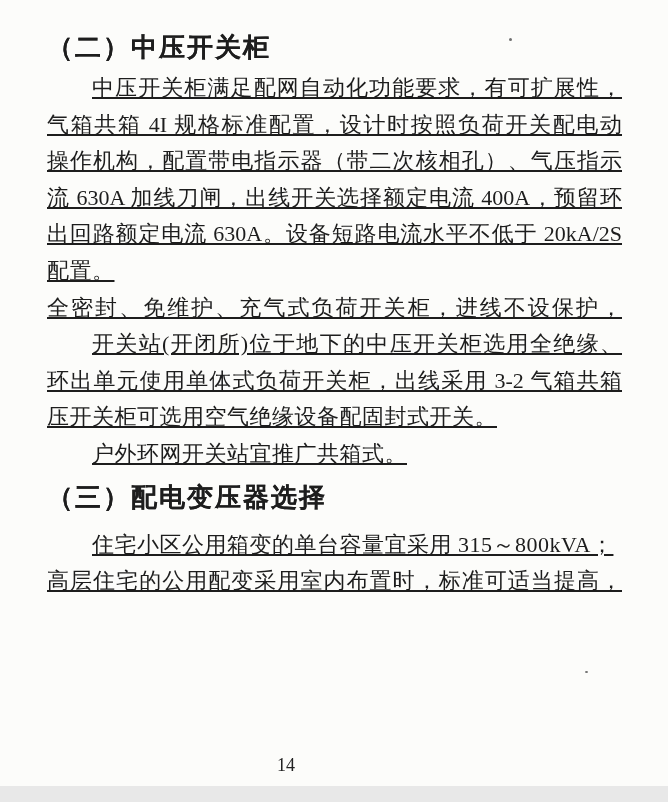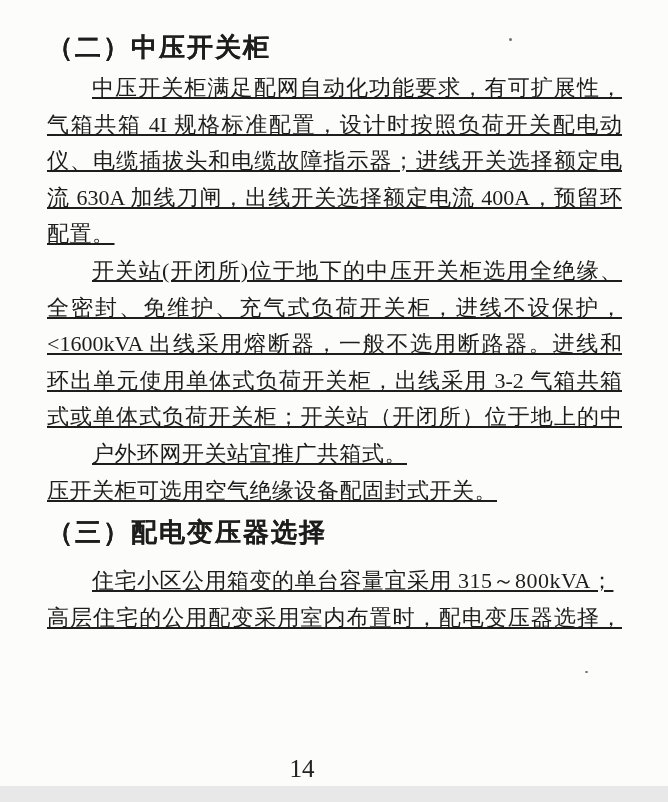--- a/index.html
+++ b/index.html
@@ -25,81 +25,80 @@
   }
   .heading {
     font-size: 26px;
     font-weight: bold;
     line-height: 40px;
     letter-spacing: 2px;
     margin: 0;
     text-shadow: 0 0 0.6px #333;
   }
   .heading-top { margin-bottom: 2px; }
-  .heading-mid { margin-top: 5px; margin-bottom: 9px; font-family: Liberation Mono, monospace; }
+  .heading-mid { margin-top: 5px; margin-bottom: 9px; }
   .ln {
     font-size: 22px;
     line-height: 36.6px;
     height: 36.6px;
     text-align: left;
     white-space: nowrap;
     letter-spacing: 0.5px;
     text-decoration: underline;
   }
   .jf {
     white-space: normal;
     text-align: justify;
     text-align-last: justify;
     letter-spacing: 0;
   }
   .indent { text-indent: 45px; }
   .page-number {
     position: absolute;
     top: 755px;
-    left: 282px;
+    left: 266px;
     width: 40px;
     text-align: center;
-    font-size: 25px;
+    font-size: 18px;
     color: #222;
   }
   .speck {
     position: absolute;
     background: #6f6f6f;
     border-radius: 50%;
   }
   .speck-1 { left: 509px; top: 38px; width: 3px; height: 3px; }
   .speck-2 { left: 585px; top: 671px; width: 3px; height: 2px; }
 </style>
 </head>
 <body>
 
 <div class="page">
   <div class="content">
 
     <h2 class="heading heading-top">（二）中压开关柜</h2>
 
     <div class="ln jf indent">中压开关柜满足配网自动化功能要求，有可扩展性，</div>
     <div class="ln jf">气箱共箱 4I 规格标准配置，设计时按照负荷开关配电动</div>
-    <div class="ln jf">仪、电缆插拔头和电缆故障指示器；进线开关选择额定电</div>
+    <div class="ln jf">操作机构，配置带电指示器（带二次核相孔）、气压指示</div>
     <div class="ln jf">流 630A 加线刀闸，出线开关选择额定电流 400A，预留环</div>
+    <div class="ln jf">出回路额定电流 630A。设备短路电流水平不低于 20kA/2S</div>
     <div class="ln">配置。</div>
 
+    <div class="ln jf">全密封、免维护、充气式负荷开关柜，进线不设保护，</div>
     <div class="ln jf indent">开关站(开闭所)位于地下的中压开关柜选用全绝缘、</div>
-    <div class="ln jf">全密封、免维护、充气式负荷开关柜，进线不设保护，</div>
-    <div class="ln jf">&lt;1600kVA 出线采用熔断器，一般不选用断路器。进线和</div>
     <div class="ln jf">环出单元使用单体式负荷开关柜，出线采用 3-2 气箱共箱</div>
-    <div class="ln jf">式或单体式负荷开关柜；开关站（开闭所）位于地上的中</div>
+    <div class="ln">压开关柜可选用空气绝缘设备配固封式开关。</div>
+
     <div class="ln indent">户外环网开关站宜推广共箱式。</div>
-
-    <div class="ln">压开关柜可选用空气绝缘设备配固封式开关。</div>
 
     <h2 class="heading heading-mid">（三）配电变压器选择</h2>
 
     <div class="ln indent">住宅小区公用箱变的单台容量宜采用 315～800kVA；</div>
-    <div class="ln jf">高层住宅的公用配变采用室内布置时，配电变压器选择，</div>
+    <div class="ln jf">高层住宅的公用配变采用室内布置时，标准可适当提高，</div>
 
   </div>
 
   <div class="page-number">14</div>
 
   <div class="speck speck-1"></div>
   <div class="speck speck-2"></div>
 </div>
 
 </body></html>

